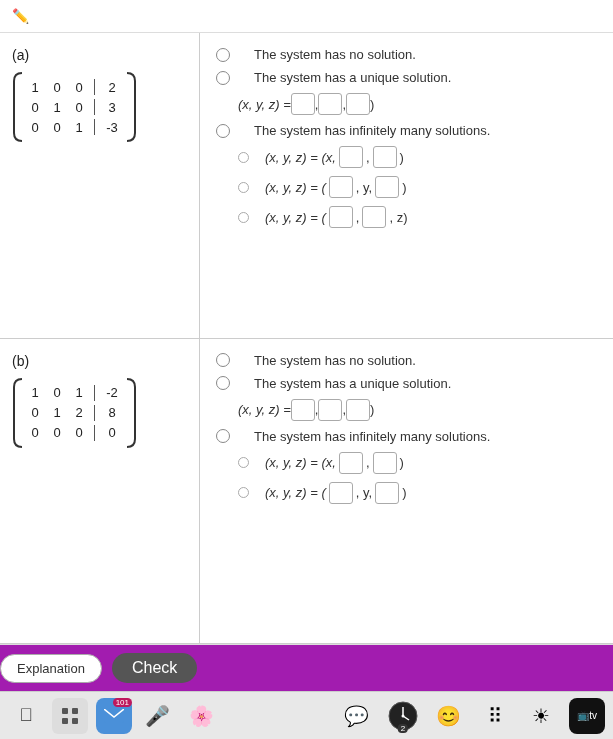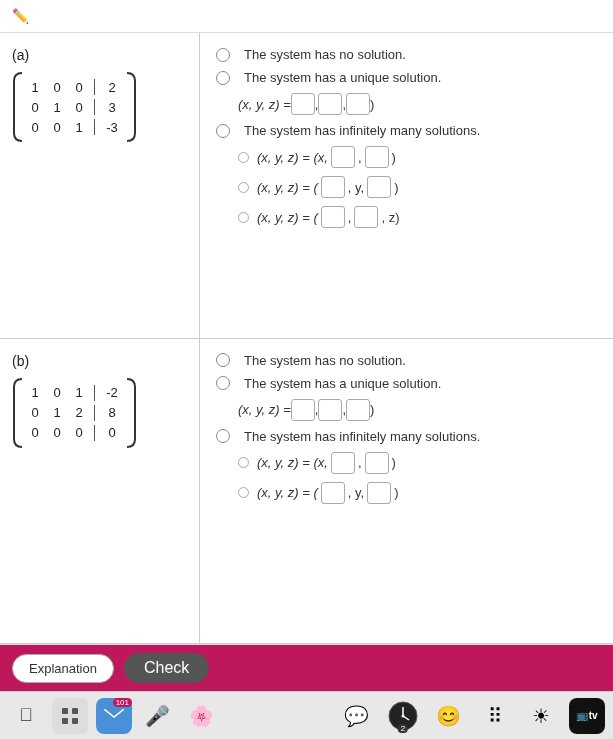--- a/index.html
+++ b/index.html
@@ -69,21 +69,21 @@
       flex: 1;
       padding: 14px 16px;
       display: flex;
       flex-direction: column;
       gap: 8px;
     }
 
     .option-row {
       display: flex;
       align-items: center;
-      gap: 14px;
+      gap: 24px;
       font-size: 13px;
       color: #333;
       text-align: right;
     }
 
     .radio-circle {
       width: 14px;
       height: 14px;
       border-radius: 50%;
       border: 1.5px solid #888;
@@ -136,33 +136,34 @@
       display: inline-flex;
       flex-shrink: 0;
     }
 
     .sub-solution {
       display: flex;
       align-items: center;
       gap: 3px;
       font-size: 13px;
       color: #333;
+      margin-left: 8px;
     }
 
     .math-text {
       font-style: italic;
       font-size: 13px;
     }
 
     .bottom-bar {
       display: flex;
       align-items: center;
-      padding: 8px 12px;
+      padding: 8px 0;
       gap: 10px;
-      background: #be185d;
+      background: #a21caf;
       border-top: 1px solid #ddd;
     }
 
     .btn-explanation {
       padding: 6px 16px;
       border: 1.5px solid #aaa;
       border-radius: 20px;
       background: #fff;
       font-size: 13px;
       color: #333;
@@ -502,17 +503,17 @@
         <line x1="15" y1="15" x2="21" y2="19" stroke="white" stroke-width="1.5"></line>
         <circle cx="15" cy="15" r="1.5" fill="white"></circle>
       </svg>
       <div style="position:absolute;bottom:1px;left:50%;transform:translateX(-50%);font-size:8px;color:#fff;background:#333;border-radius:4px;padding:0 3px;">
         <span>2</span>
       </div>
     </div>
     <div class="dock-icon">😊</div>
     <div class="dock-icon">⠿</div>
     <div class="dock-icon">☀</div>
-    <div class="dock-icon" style="background:#111;border-radius:8px;color:#fff;font-size:11px;font-weight:bold;display:flex;align-items:center;">
+    <div class="dock-icon" style="background:#111;border-radius:8px;color:#fff;font-size:11px;font-weight:normal;display:flex;align-items:center;">
       <span style="color:#fff;font-size:10px;">📺tv</span>
     </div>
   </div>
 </div>
 
 </body></html>

